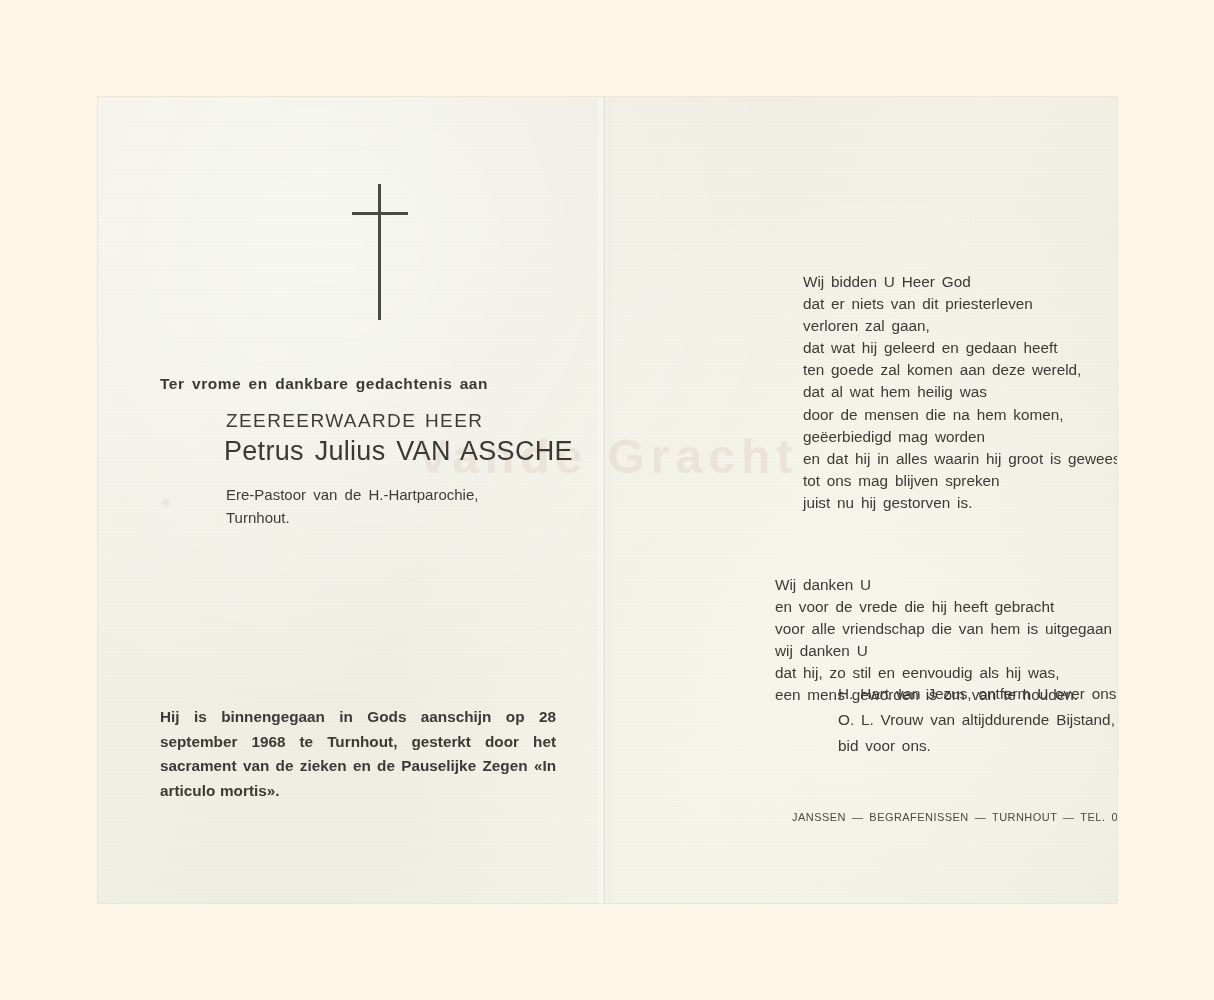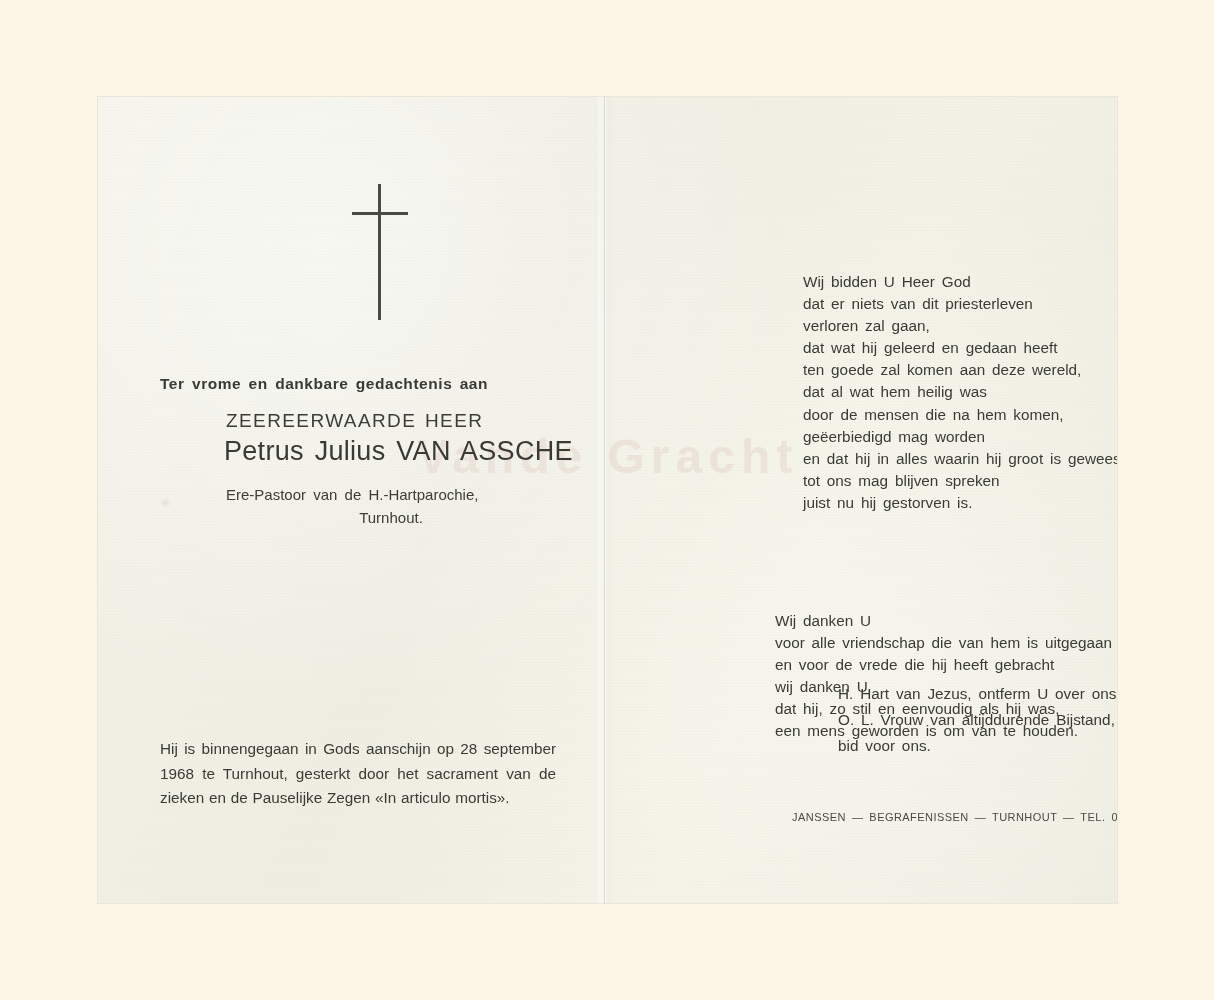--- a/index.html
+++ b/index.html
@@ -168,48 +168,48 @@
   .role {
     position: absolute;
     left: 128px;
     top: 386px;
     width: 330px;
     font-size: 15px;
     line-height: 23px;
     color: #3d3d38;
     word-spacing: 3px;
   }
-  .role .l2 { display: block; text-align: center; }
+  .role .l2 { display: block; }
 
   .para {
     position: absolute;
     left: 62px;
     width: 396px;
     font-size: 15.3px;
     line-height: 24.6px;
     color: #3b3b36;
     text-align: justify;
     text-align-last: left;
     word-spacing: 0.5px;
   }
   .para-bio  { top: 465px; }
-  .para-death{ top: 640px; }
+  .para-death{ top: 608px; font-weight: bold; }
 
   
   .prayer {
     position: absolute;
     left: 159px;
     font-size: 15.3px;
     line-height: 22.1px;
     color: #3b3b36;
     word-spacing: 2.6px;
     white-space: nowrap;
   }
   .prayer-1 { top: 174px; margin-left: 28px; }
-  .prayer-2 { top: 477px; margin-top: 36px; }
+  .prayer-2 { top: 477px; }
 
   .invocation {
     position: absolute;
     left: 222px;
     top: 584px;
     font-size: 15.3px;
     line-height: 26px;
     color: #3b3b36;
     word-spacing: 2.6px;
     white-space: nowrap;
@@ -283,22 +283,22 @@
           <div>dat al wat hem heilig was</div>
           <div>door de mensen die na hem komen,</div>
           <div>geëerbiedigd mag worden</div>
           <div>en dat hij in alles waarin hij groot is geweest</div>
           <div>tot ons mag blijven spreken</div>
           <div>juist nu hij gestorven is.</div>
         </div>
 
       <div class="prayer prayer-2">
           <div>Wij danken U</div>
+          <div>en voor de vrede die hij heeft gebracht</div>
           <div>voor alle vriendschap die van hem is uitgegaan</div>
-          <div>en voor de vrede die hij heeft gebracht</div>
           <div>wij danken U</div>
           <div>dat hij, zo stil en eenvoudig als hij was,</div>
           <div>een mens geworden is om van te houden.</div>
         </div>
 
       <div class="invocation">
           <div>H. Hart van Jezus, ontferm U over ons.</div>
           <div>O. L. Vrouw van altijddurende Bijstand,</div>
           <div>bid voor ons.</div>
         </div>

